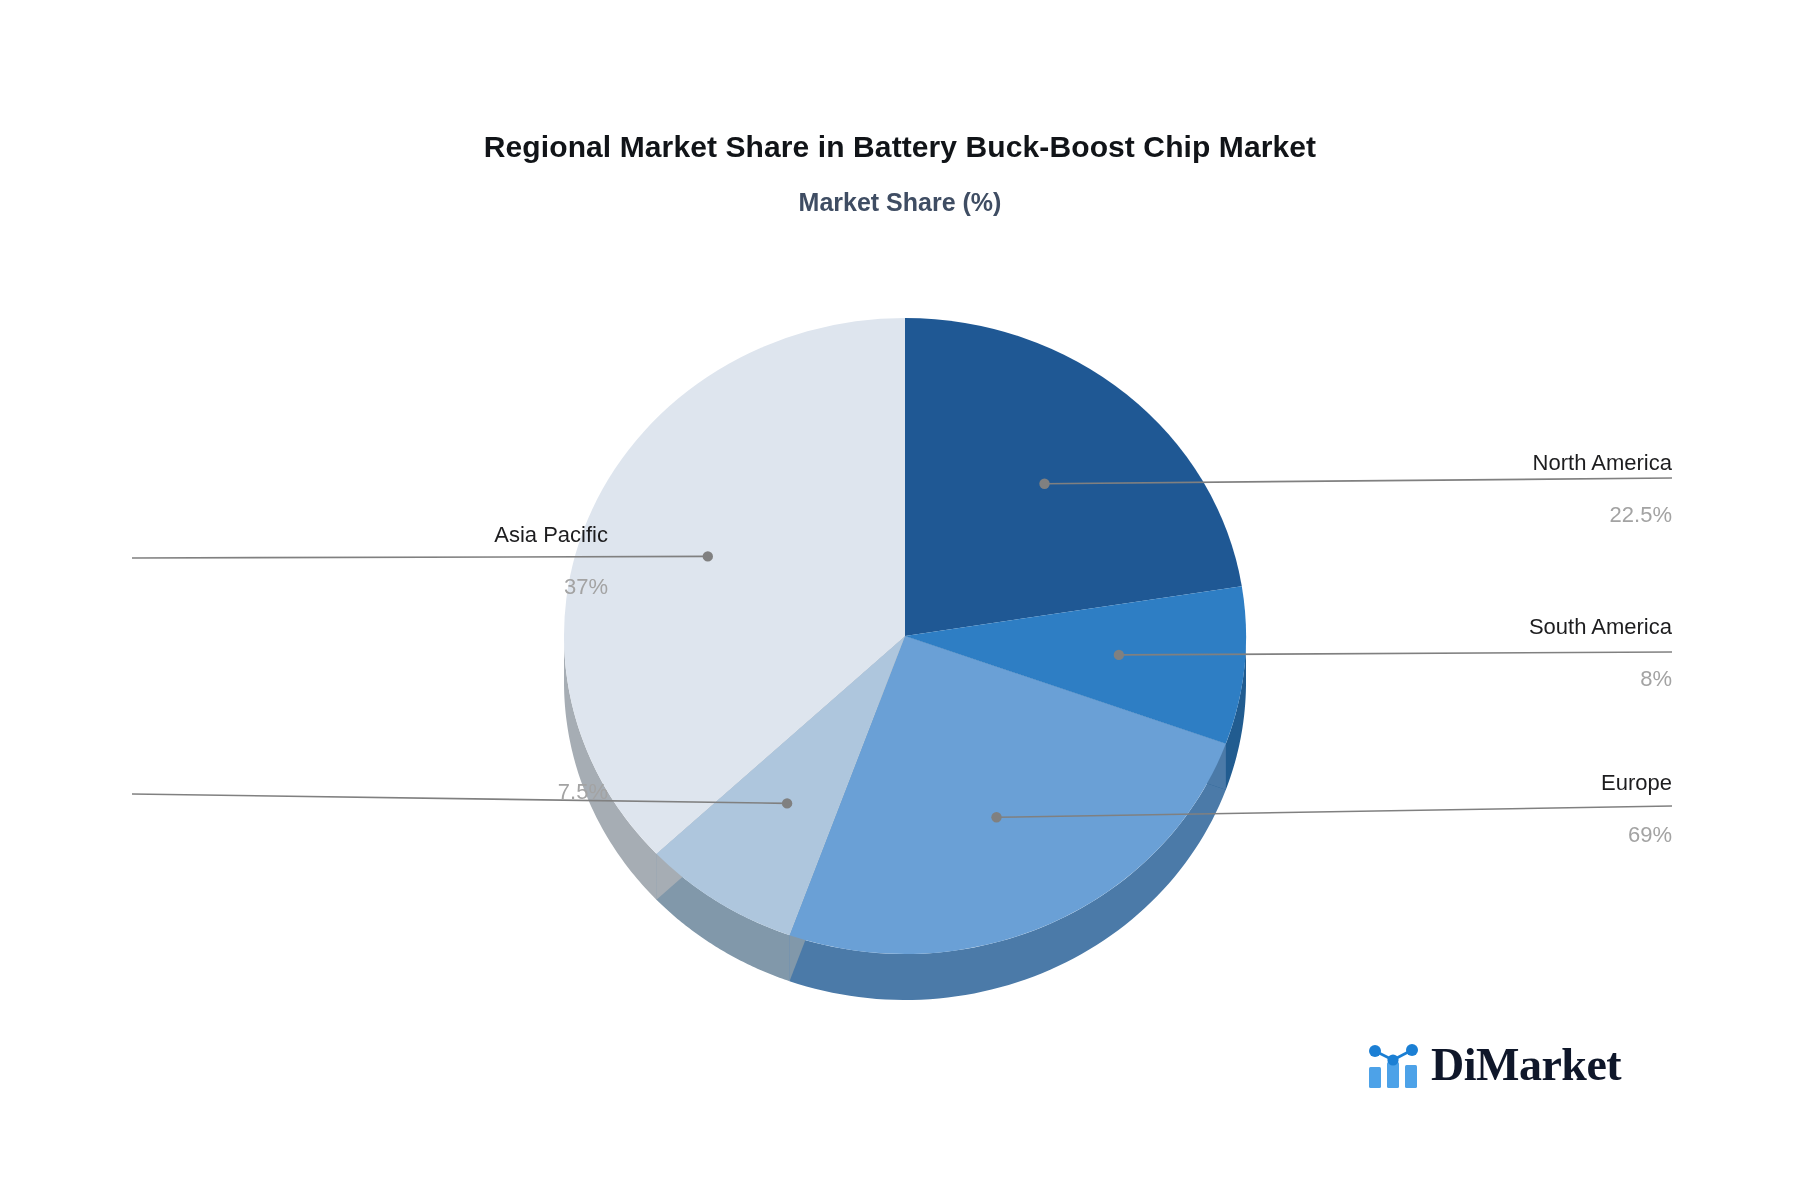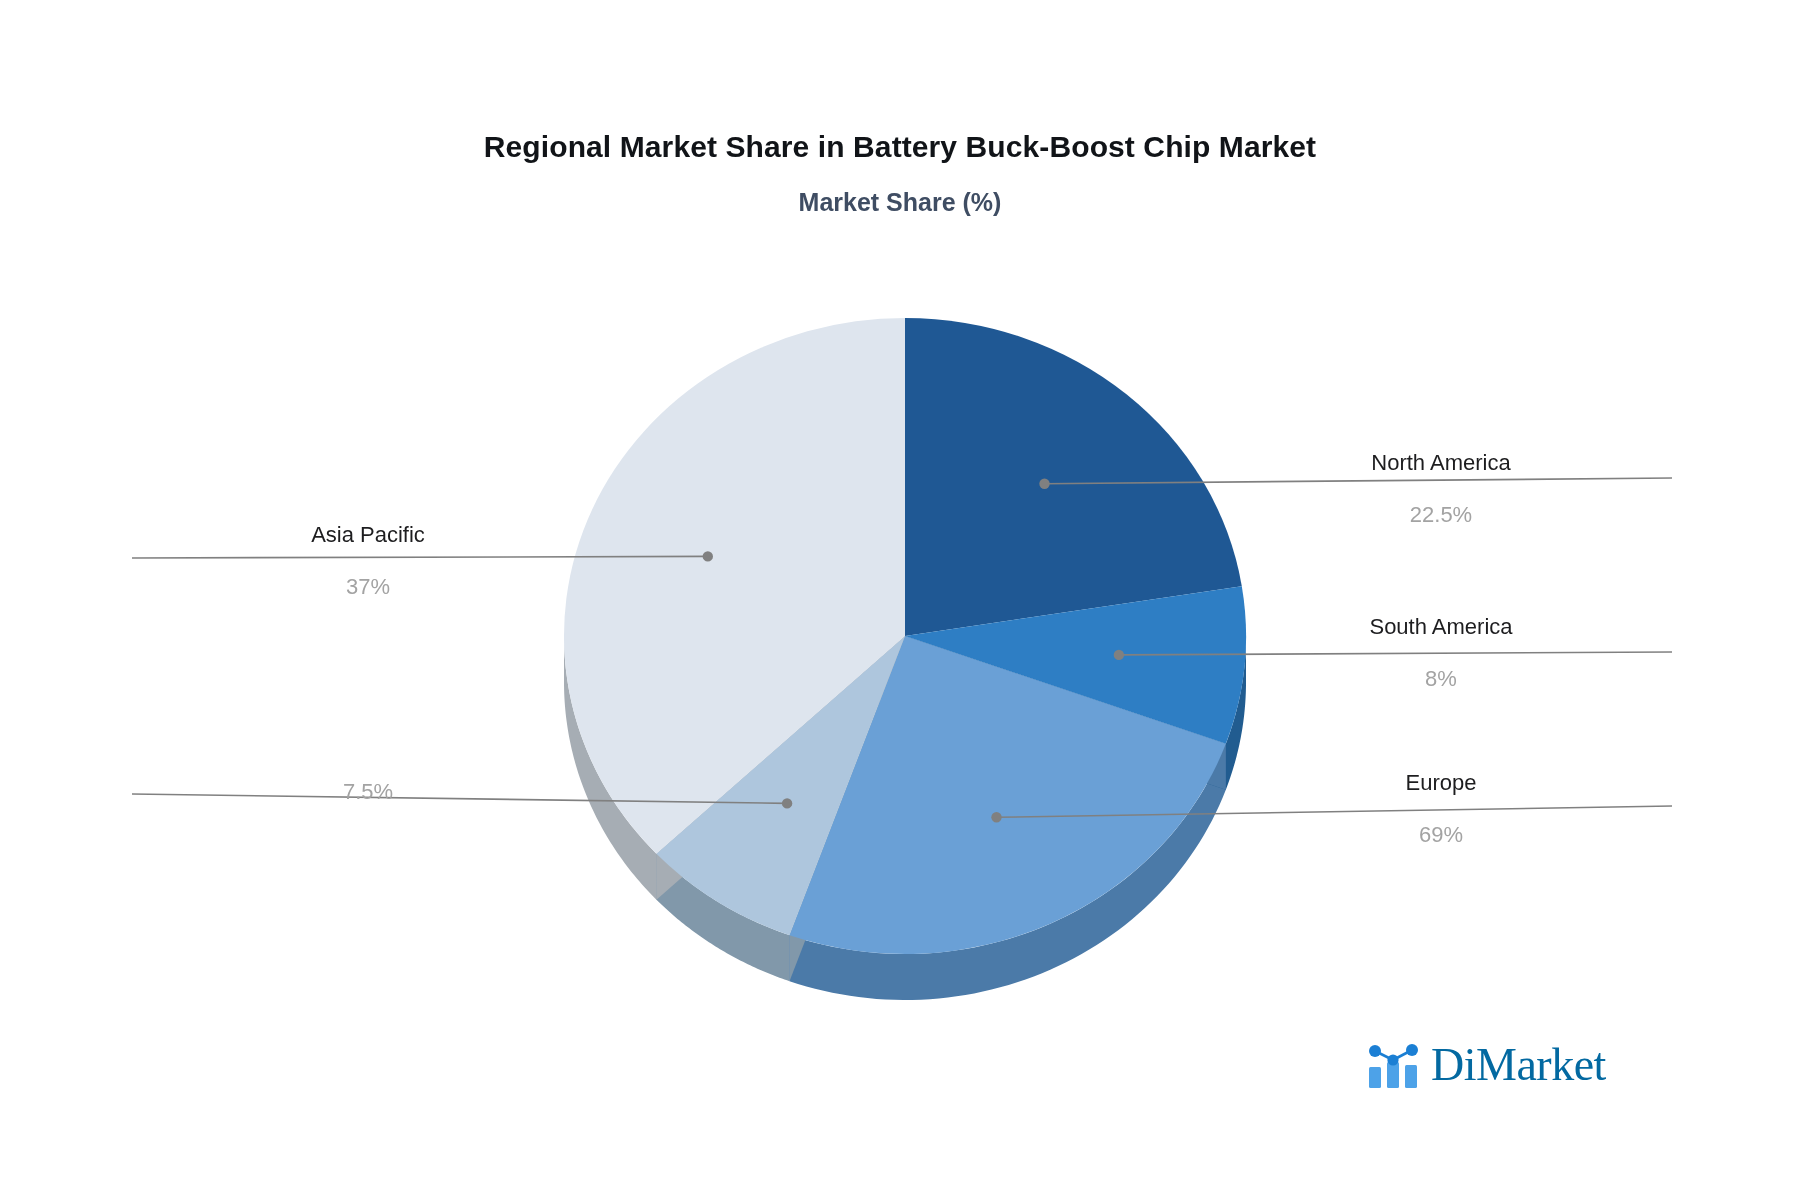--- a/index.html
+++ b/index.html
@@ -65,38 +65,38 @@
     font-size: 22px;
     color: #1d1d1f;
     line-height: 30px;
   }
   .callout .cval {
     font-size: 22px;
     color: #a3a3a3;
     line-height: 30px;
     margin-top: 22px;
   }
-  .callout.right { text-align: center; }
-  .callout.left  { text-align: center; }
+  .callout.right { text-align: right; }
+  .callout.left  { text-align: right; }
 
   
   #logo {
     position: absolute;
     left: 1367px;
     top: 1040px;
     display: flex;
     align-items: center;
     gap: 10px;
   }
   #logo-mark { display: block; }
   #logo-text {
     font-family: "Liberation Serif", serif;
     font-size: 46px;
-    font-weight: normal;
-    color: #0369a1;
+    font-weight: bold;
+    color: #0f172a;
     letter-spacing: -0.5px;
     line-height: 48px;
   }
 </style>
 </head>
 <body>
 
 <div id="canvas">
 
   <div id="title-block">

